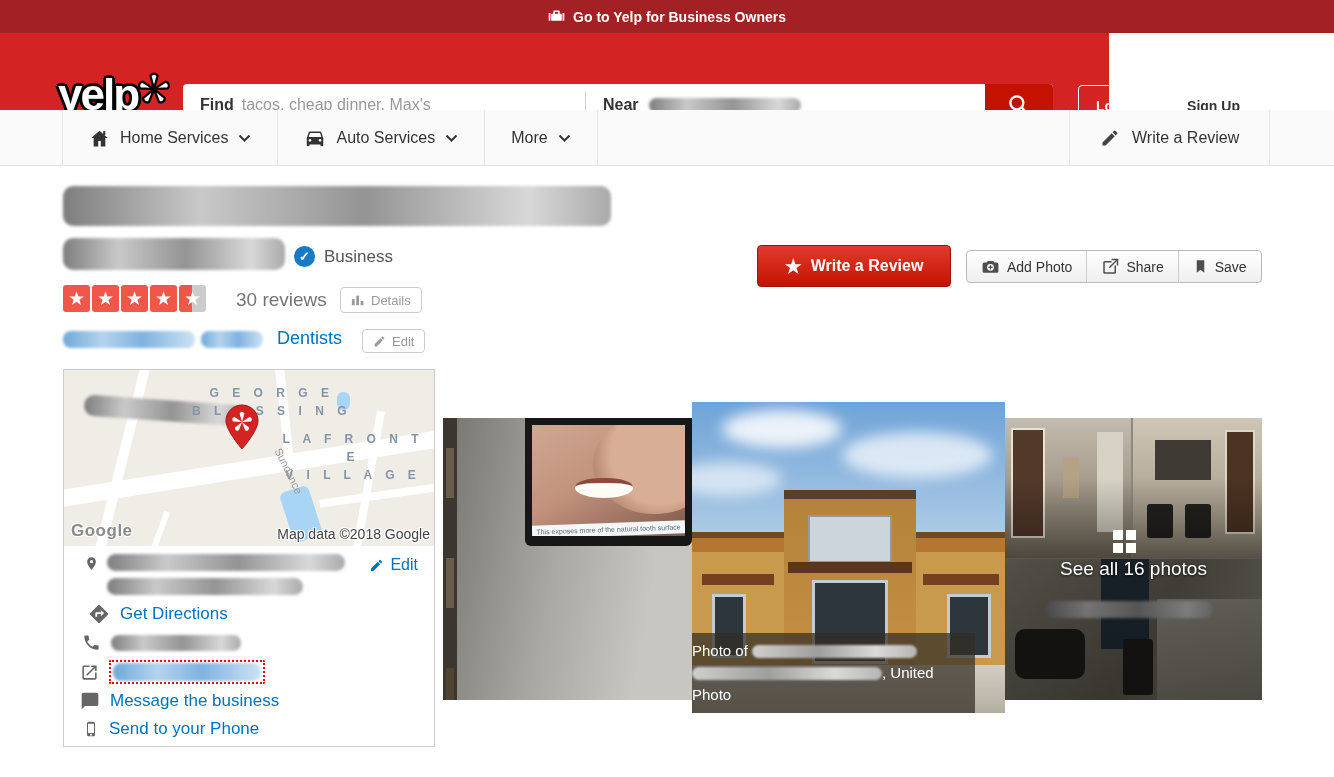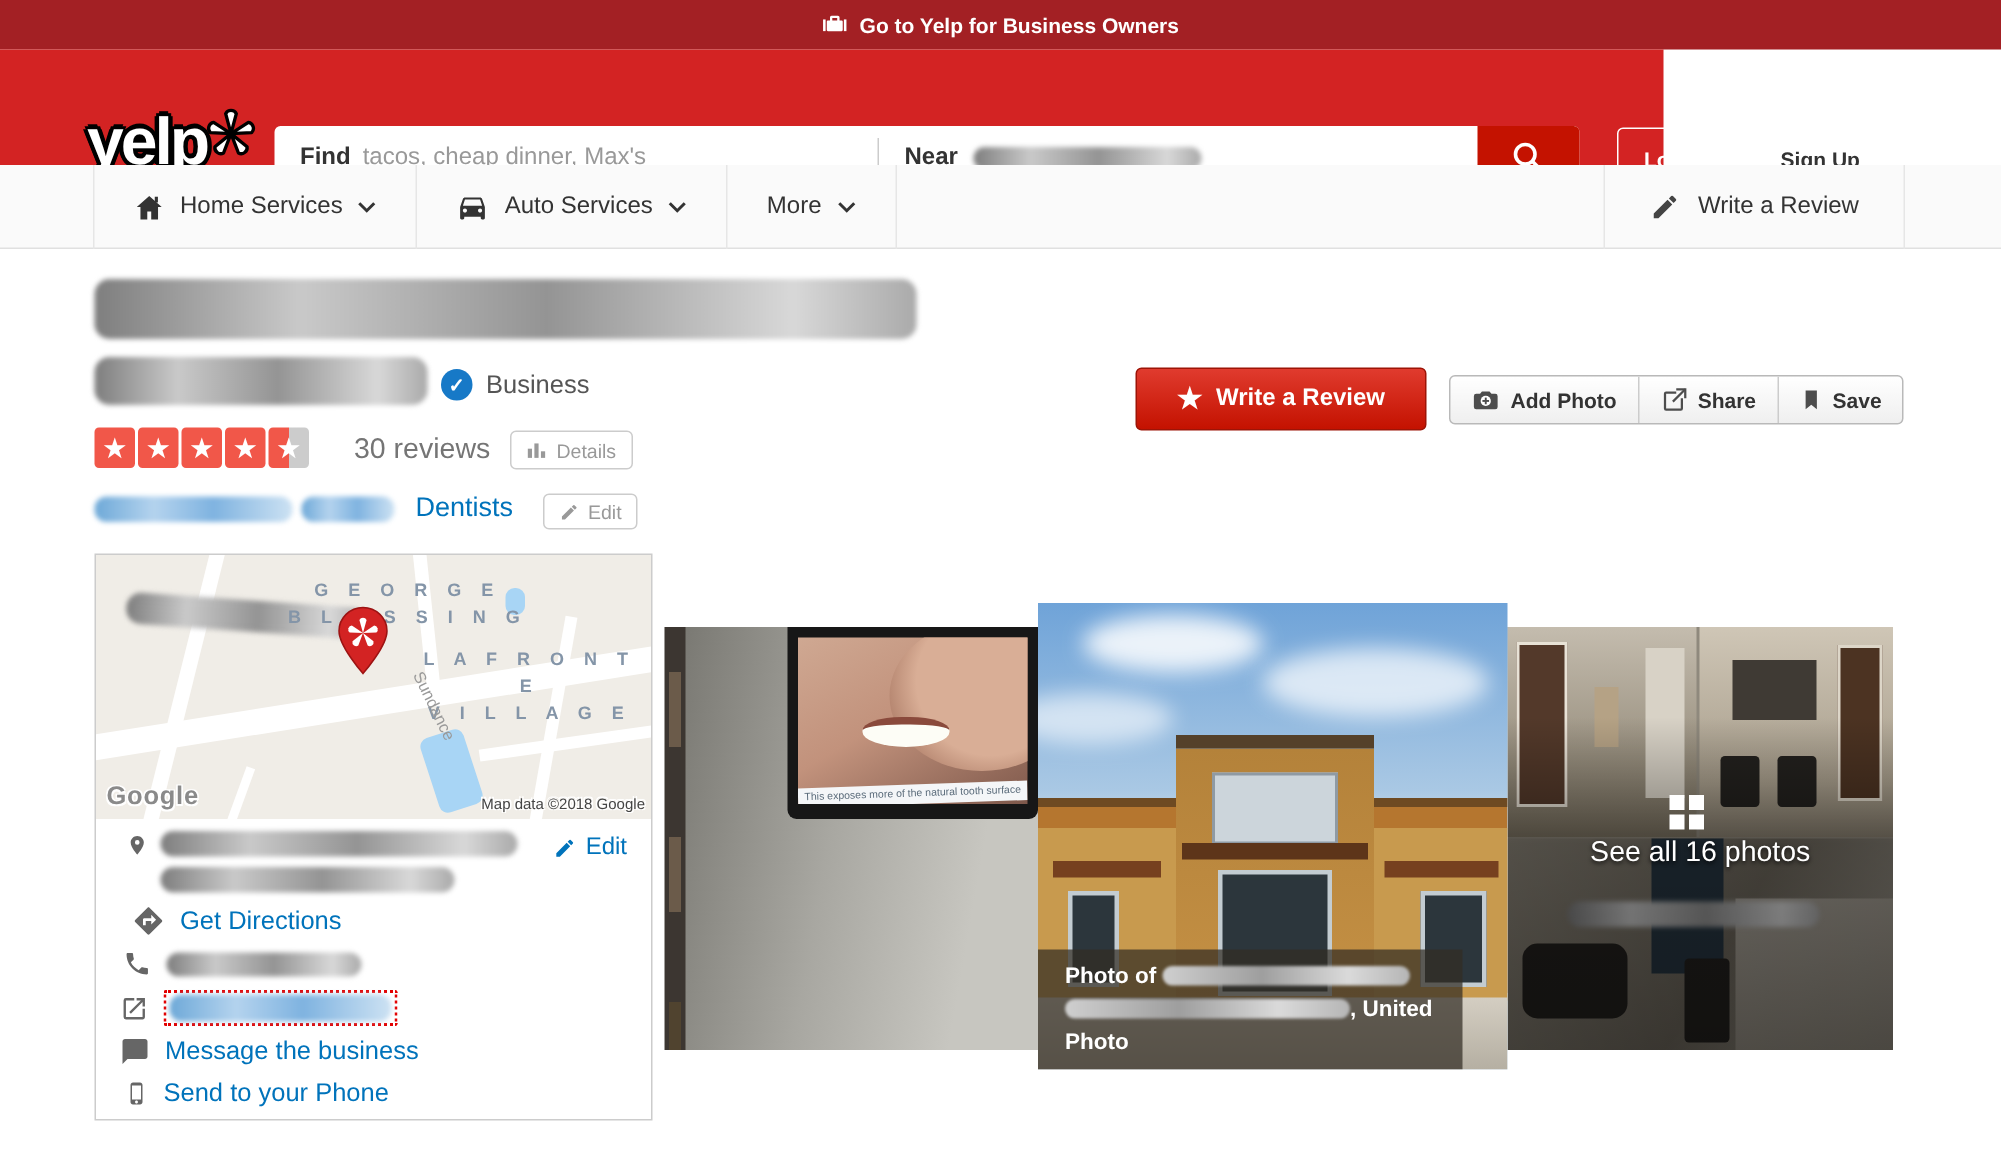--- a/index.html
+++ b/index.html
@@ -44,32 +44,32 @@
   .stars { display:flex; gap:2px; }
   .star-cell { width:27px; height:27px; border-radius:3px; background:#f15749; color:#fff; display:flex; align-items:center; justify-content:center; font-size:19px; }
   .star-cell.half { background:linear-gradient(90deg,#f15749 0 50%, #ccc 50% 100%); }
   .review-count { font-size:19px; color:#757575; }
   .chip-btn { height:26px; border:1px solid #ccc; border-radius:4px; background:#fff; display:inline-flex; align-items:center; gap:6px; padding:0 10px; font-size:13px; color:#999; cursor:pointer; }
   .cat-link { font-size:18px; color:#0073bb; cursor:pointer; }
 
   
   .write-review-btn { left:757px; top:245px; width:194px; height:42px; border-radius:4px; background:linear-gradient(180deg,#e03b2e,#c41200); border:1px solid #9d1407; color:#fff; font-weight:bold; font-size:16px; display:flex; align-items:center; justify-content:center; gap:9px; cursor:pointer; }
   .btn-group { left:966px; top:250px; height:33px; display:flex; border:1px solid #b9b9b9; border-radius:4px; background:linear-gradient(180deg,#fff,#efefef); overflow:hidden; }
-  .group-btn { display:flex; align-items:center; gap:7px; padding:0 14px; font-size:14px; font-weight:bold; color:#333; border-right:1px solid #ccc; cursor:pointer; }
+  .group-btn { display:flex; align-items:center; gap:7px; padding:0 14px; font-size:14px; font-weight:normal; color:#333; border-right:1px solid #ccc; cursor:pointer; }
   .group-btn:last-child { border-right:none; }
 
   
   .map-card { left:63px; top:369px; width:372px; height:378px; background:#fff; border:1px solid #ccc; }
   .map { position:absolute; left:0; top:0; width:370px; height:176px; background:#f0ede7; overflow:hidden; cursor:pointer; }
   .road { position:absolute; background:#fff; }
   .water { position:absolute; background:#a8d5f5; border-radius:6px; }
   .map-label { position:absolute; font-size:12px; font-weight:bold; letter-spacing:5px; color:#8495a8; white-space:pre-line; text-align:center; line-height:1.5; }
   .road-label { position:absolute; font-size:11px; color:#9a9a9a; transform:rotate(64deg); }
   .google-logo { position:absolute; left:7px; bottom:5px; font-size:17px; font-weight:bold; color:#8a8a8a; letter-spacing:0.5px; text-shadow:-1px -1px 0 #fff,1px -1px 0 #fff,-1px 1px 0 #fff,1px 1px 0 #fff; }
-  .map-attr { position:absolute; right:4px; bottom:4px; font-size:10px; color:#444; text-shadow:-1px -1px 0 #fff,1px -1px 0 #fff,-1px 1px 0 #fff,1px 1px 0 #fff; }
+  .map-attr { position:absolute; right:4px; bottom:4px; font-size:14px; color:#444; text-shadow:-1px -1px 0 #fff,1px -1px 0 #fff,-1px 1px 0 #fff,1px 1px 0 #fff; }
   .info-row { position:absolute; display:flex; align-items:center; gap:10px; }
   .info-link { font-size:17px; color:#0073bb; cursor:pointer; }
   .edit-link { position:absolute; display:flex; align-items:center; gap:6px; font-size:16px; color:#0073bb; cursor:pointer; }
   .web-redacted { border:2px dotted #e30000; border-radius:2px; padding:1px 2px; }
 
   
   .photo { overflow:hidden; cursor:pointer; }
   .photo-left { left:443px; top:418px; width:249px; height:282px; background:linear-gradient(100deg,#75746e,#a8a7a1 45%,#c7c6c0 80%); }
   .frame-strip { position:absolute; left:0; top:0; width:14px; height:282px; background:#3c3631; }
   .frame-strip::after { content:""; position:absolute; left:3px; top:30px; width:8px; height:50px; background:#6b5b4a; box-shadow:0 110px 0 #6b5b4a, 0 220px 0 #50432f; }
@@ -79,21 +79,21 @@
   .tv-caption { position:absolute; left:0; bottom:0; width:100%; background:#f4f6f8; color:#5a6b7a; font-size:7px; text-align:center; padding:3px 1px; transform:rotate(-2deg); }
   .photo-center { left:692px; top:402px; width:313px; height:311px; background:linear-gradient(180deg,#6fa3d8,#a9c8e4 40%,#d7e3ec 52%); z-index:5; }
   .cloud { position:absolute; background:#fff; border-radius:50%; filter:blur(7px); opacity:.85; }
   .bldg-wing { position:absolute; top:130px; height:130px; background:#b5762f; border-top:6px solid #6e4a22; }
   .bldg-main { position:absolute; left:0; top:150px; width:313px; height:115px; background:#c89a4e; }
   .bldg-tower { position:absolute; left:92px; top:88px; width:132px; height:175px; background:linear-gradient(180deg,#b4823a,#c49044); border-top:9px solid #55412a; }
   .bldg-sign { position:absolute; left:24px; top:16px; width:84px; height:48px; background:#ccd5db; border:2px solid #8f9aa3; }
   .awning { position:absolute; height:11px; background:#76401f; }
   .win { position:absolute; background:#2c363c; border:3px solid #c3ccd1; }
   .ground { position:absolute; left:0; bottom:0; width:313px; height:48px; background:linear-gradient(180deg,#d4cec2,#b5afa2); }
-  .center-caption { position:absolute; left:0; bottom:0; width:283px; height:80px; background:rgba(50,45,36,0.72); color:#fff; font-weight:bold; font-size:15px; padding:7px 18px; line-height:1.45; z-index:6; }
+  .center-caption { position:absolute; left:0; bottom:0; width:283px; height:80px; background:rgba(50,45,36,0.72); color:#fff; font-weight:normal; font-size:15px; padding:7px 0; line-height:1.45; z-index:6; }
   .cap-blur { display:inline-block; vertical-align:-2px; height:13px; background:linear-gradient(90deg,#cfcfcf,#9e9e9e 40%,#dadada 75%,#b5b5b5); border-radius:7px; filter:blur(1.2px); }
   .photo-right { left:1005px; top:418px; width:257px; height:282px; background:#8f897d; }
   .pr-cell { position:absolute; }
   .dark-chair { position:absolute; background:#23211e; border-radius:3px; }
   .right-overlay { position:absolute; left:0; top:60px; width:257px; height:222px; background:linear-gradient(180deg,rgba(0,0,0,0) 0%,rgba(0,0,0,0.40) 38%,rgba(0,0,0,0.48) 100%); }
   .grid-icon { position:absolute; left:108px; top:112px; width:23px; height:23px; }
   .grid-icon span { position:absolute; width:10px; height:10px; background:#fff; }
   .see-all { position:absolute; left:0; top:140px; width:257px; text-align:center; color:#fff; font-size:19px; text-shadow:0 1px 3px rgba(0,0,0,.8); }
 
   svg { display:block; }

